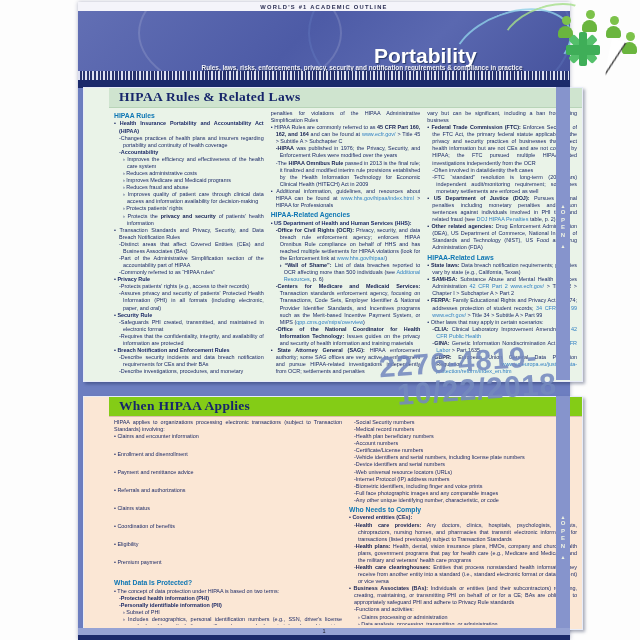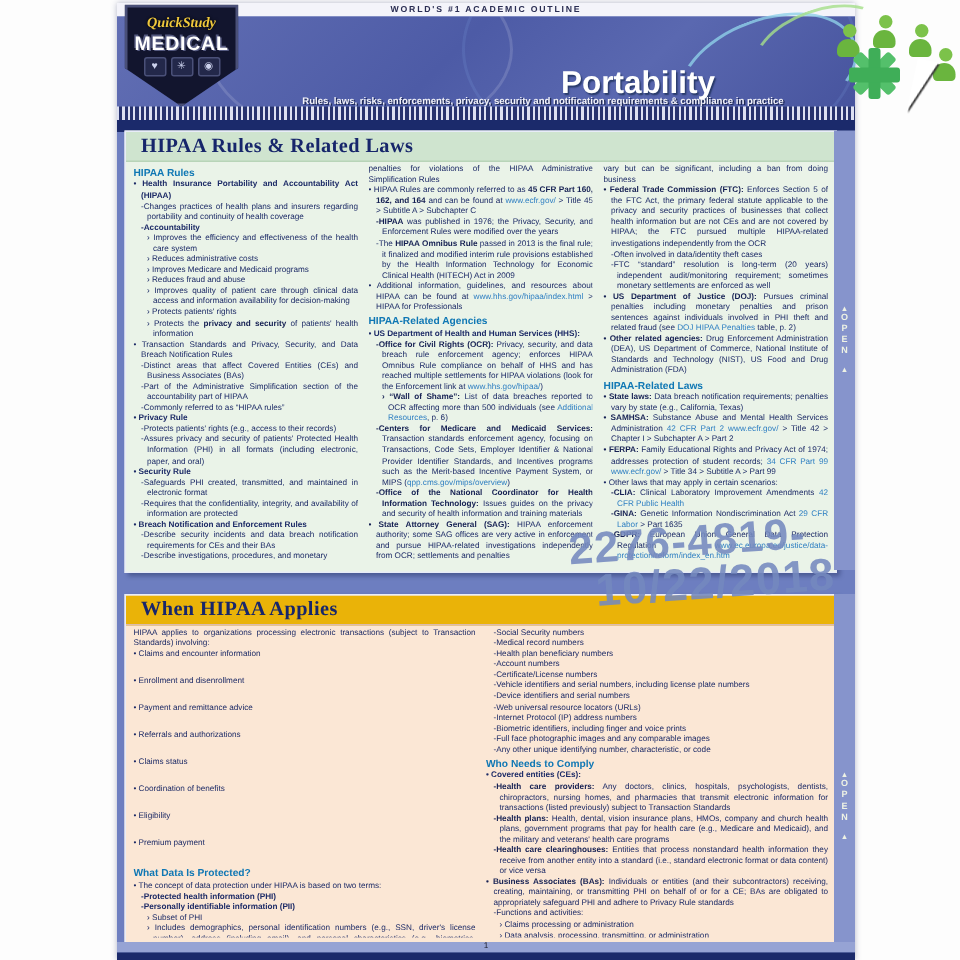--- a/index.html
+++ b/index.html
@@ -51,27 +51,27 @@
   .cursor{position:absolute;left:138px;top:34px;width:0;height:0;border-left:7px solid #ffffff;
           border-right:7px solid transparent;border-bottom:18px solid transparent;
           border-top:18px solid #ffffff;transform:rotate(12deg);
           filter:drop-shadow(1px 1px 0 #333);}
   
   .ticks{position:absolute;left:0;top:69px;width:492px;height:9px;
          background:repeating-linear-gradient(90deg,#dde0f2 0 1.5px,#27326e 1.5px 3.6px);}
   .navyband{position:absolute;left:0;top:78px;width:492px;height:8px;background:#1b2a6b;}
   
   .panel{position:absolute;left:5px;width:473px;border:1px solid #e8ecf8;
-         box-shadow:2px 2px 3px rgba(10,20,60,.35);overflow:hidden;}
+         box-shadow:2px 2px 3px rgba(10,20,60,.35);overflow:hidden;padding-left:25px;}
   .panel1{top:85px;height:293px;background:#eaf3e8;}
   .panel2{top:394px;height:232px;background:#fbe7d5;}
   .ptitle{font-family:"Liberation Serif",serif;font-weight:bold;font-size:13.5px;color:#17266b;
           padding:1px 10px 2px;letter-spacing:.3px;}
   .ptitle1{background:#cfe4cf;border-bottom:1px solid #b8d4b8;}
-  .ptitle2{background:#eab308;border-bottom:1px solid #dcbcae;}
+  .ptitle2{background:#84cc16;border-bottom:1px solid #dcbcae;}
   .cols{display:flex;gap:7px;padding:2px 5px;}
   .col{flex:1;overflow:hidden;text-align:justify;}
   .c1{height:268px;} .c2{height:206px;}
   .ln{font-size:5.45px;line-height:1.3;color:#1c2a66;}
   .ln b{color:#141f52;}
   .lnk{color:#2e7fc2;}
   .h{color:#0f77b4;font-weight:bold;font-size:6.8px;padding-top:2px;text-align:left;line-height:1.25;}
   .p{padding-left:0;}
   .b1{padding-left:5px;text-indent:-5px;}
   .b2{padding-left:9px;text-indent:-4px;}
@@ -102,31 +102,20 @@
 
   <div class="tagline">WORLD'S #1 ACADEMIC OUTLINE</div>
 
   <div class="hdr">
     <div class="swirl sw1"></div>
     <div class="swirl sw2"></div>
     <div class="guidelines">Portability</div>
     <div class="hdr-desc">Rules, laws, risks, enforcements, privacy, security and notification requirements &amp; compliance in practice</div>
   </div>
 
-  <div class="badge-wrap">
-    <div class="badge">
-      <div class="qs">QuickStudy</div>
-      <div class="medical">MEDICAL</div>
-      <div class="badge-icons">
-        <div class="bicon">♥</div>
-        <div class="bicon">✳</div>
-        <div class="bicon">◉</div>
-      </div>
-    </div>
-  </div>
 
   <div class="ticks"></div>
   <div class="navyband"></div>
 
   <div class="panel panel1">
     <div class="ptitle ptitle1">HIPAA Rules &amp; Related Laws</div>
     <div class="cols">
       <div class="col c1">
           <div class="ln h">HIPAA Rules</div>
           <div class="ln b1 bold">• Health Insurance Portability and Accountability Act (HIPAA)</div>

